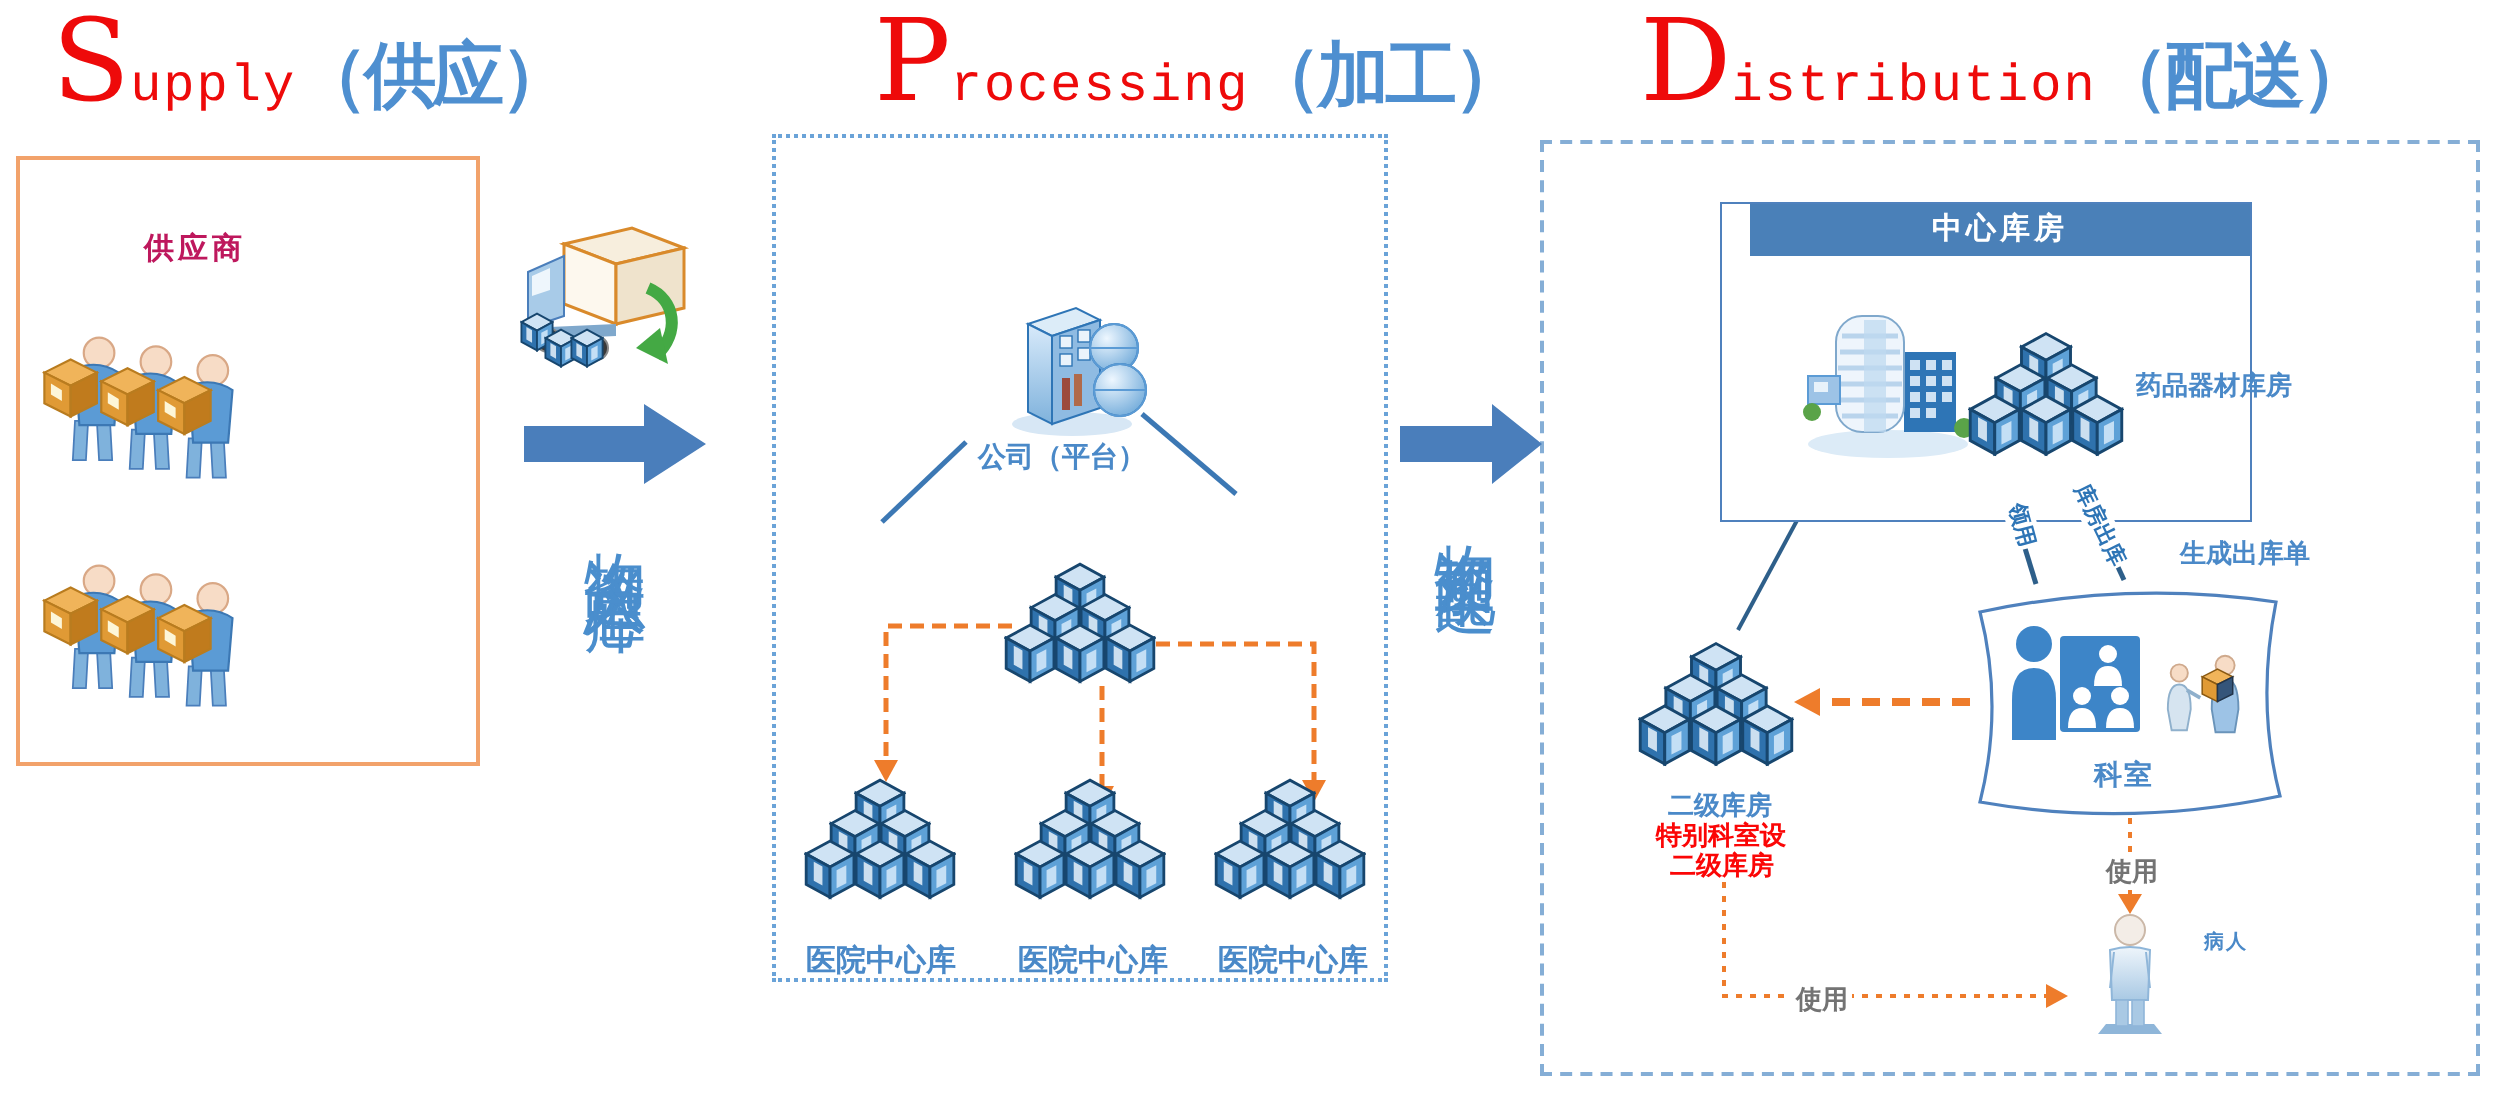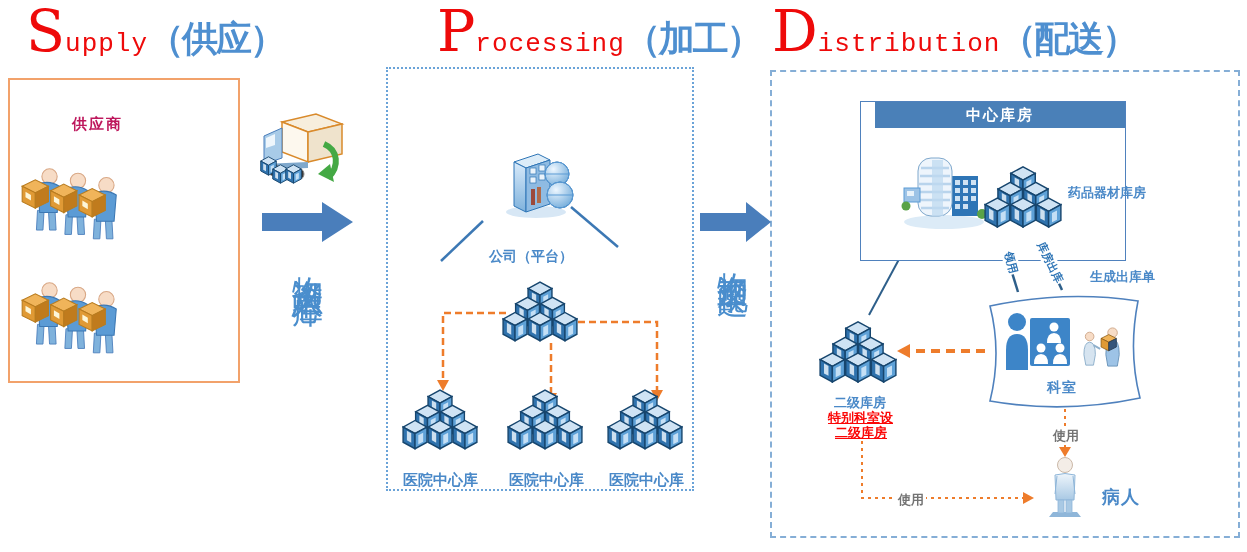--- a/index.html
+++ b/index.html
@@ -17,21 +17,21 @@
   #supply-box{left:8px;top:78px;width:228px;height:301px;border:2px solid #f2a26b;}
   #processing-box{left:386px;top:67px;width:304px;height:420px;border:2px dotted #6aa3d8;}
   #distribution-box{left:770px;top:70px;width:466px;height:464px;border:2px dashed #85aed6;}
   #central-store-box{left:860px;top:101px;width:264px;height:158px;border:1px solid #4f81bd;background:#fff;}
   #central-store-header{height:26px;line-height:26px;background:#4a80b8;color:#fff;
      font-size:15px;font-weight:bold;text-align:center;letter-spacing:2px;margin-left:14px;}
   
   .lbl{position:absolute;white-space:nowrap;font-weight:bold;}
   .blue{color:#4a89c8;}
   .orangetxt{color:#be185d;}
-  .redtxt{color:#fb0606;text-decoration:underline;}
+  .redtxt{color:#fb0606;}
   .usetxt{color:#737373;background:#fff;padding:0 2px;}
   .vflow{position:absolute;writing-mode:vertical-rl;text-orientation:upright;
      color:#4a8ecd;font-size:31px;letter-spacing:3px;font-weight:normal;}
   .rot{position:absolute;font-size:11px;font-weight:bold;color:#2e75b6;background:#fff;
      white-space:nowrap;padding:0 1px;}
   svg{display:block;}
   #connector-layer{position:absolute;left:0;top:0;pointer-events:none;}
   .icon{position:absolute;}
 </style>
 </head>
@@ -177,21 +177,21 @@
     </symbol>
   </defs>
 </svg>
 
 <div class="title" style="left:26px">
   <span class="t-init">S</span><span class="t-rest">upply</span><span class="t-zh">（供应）</span>
 </div>
 <div class="title" style="left:437px">
   <span class="t-init">P</span><span class="t-rest">rocessing</span><span class="t-zh">（加工）</span>
 </div>
-<div class="title" style="left:772px">
+<div class="title" style="left:820px">
   <span class="t-init">D</span><span class="t-rest">istribution</span><span class="t-zh">（配送）</span>
 </div>
 
 <div class="abs" id="supply-box"></div>
 <div class="abs" id="processing-box"></div>
 <div class="abs" id="distribution-box"></div>
 
 <svg id="connector-layer" width="1247" height="552">
 
   <polygon points="262,213 322,213 322,202 353,222 322,242 322,231 262,231" fill="#4a7ebb"></polygon>
@@ -231,21 +231,21 @@
   </svg>
 
 <svg class="icon" style="left:258px;top:112px" width="92" height="84" viewBox="0 0 92 84">
     <use href="#sym-truck"></use>
   </svg>
 <div class="vflow" style="left:286px;top:252px">物资进入中心库</div>
 
 <svg class="icon" style="left:494px;top:142px" width="84" height="78" viewBox="0 0 84 78">
     <use href="#sym-server"></use>
   </svg>
-<div class="lbl blue" style="left:489px;top:248px;font-size:14px">公司（平台）</div>
+<div class="lbl blue" style="left:489px;top:220px;font-size:14px">公司（平台）</div>
 
 <svg class="icon" style="left:502px;top:281px" width="76" height="63" viewBox="0 0 70 58">
     <use href="#sym-pyr"></use>
   </svg>
 <svg class="icon" style="left:402px;top:389px" width="76" height="63" viewBox="0 0 70 58">
     <use href="#sym-pyr"></use>
   </svg>
 <svg class="icon" style="left:507px;top:389px" width="76" height="63" viewBox="0 0 70 58">
     <use href="#sym-pyr"></use>
   </svg>
@@ -288,13 +288,13 @@
 <div class="lbl blue" style="left:834px;top:394px;font-size:13px">二级库房</div>
 <div class="lbl redtxt" style="left:828px;top:409px;font-size:13px">特别科室设</div>
 <div class="lbl redtxt" style="left:835px;top:424px;font-size:13px">二级库房</div>
 
 <div class="lbl usetxt" style="left:896px;top:491px;font-size:13px">使用</div>
 <div class="lbl usetxt" style="left:1051px;top:427px;font-size:13px">使用</div>
 
 <svg class="icon" style="left:1047px;top:456px" width="36" height="66" viewBox="0 0 36 66">
     <use href="#sym-patient"></use>
   </svg>
-<div class="lbl blue" style="left:1102px;top:485px;font-size:18px;letter-spacing:1px">病人</div>
+<div class="lbl blue" style="left:1102px;top:464px;font-size:10px;letter-spacing:1px">病人</div>
 
 </body></html>

